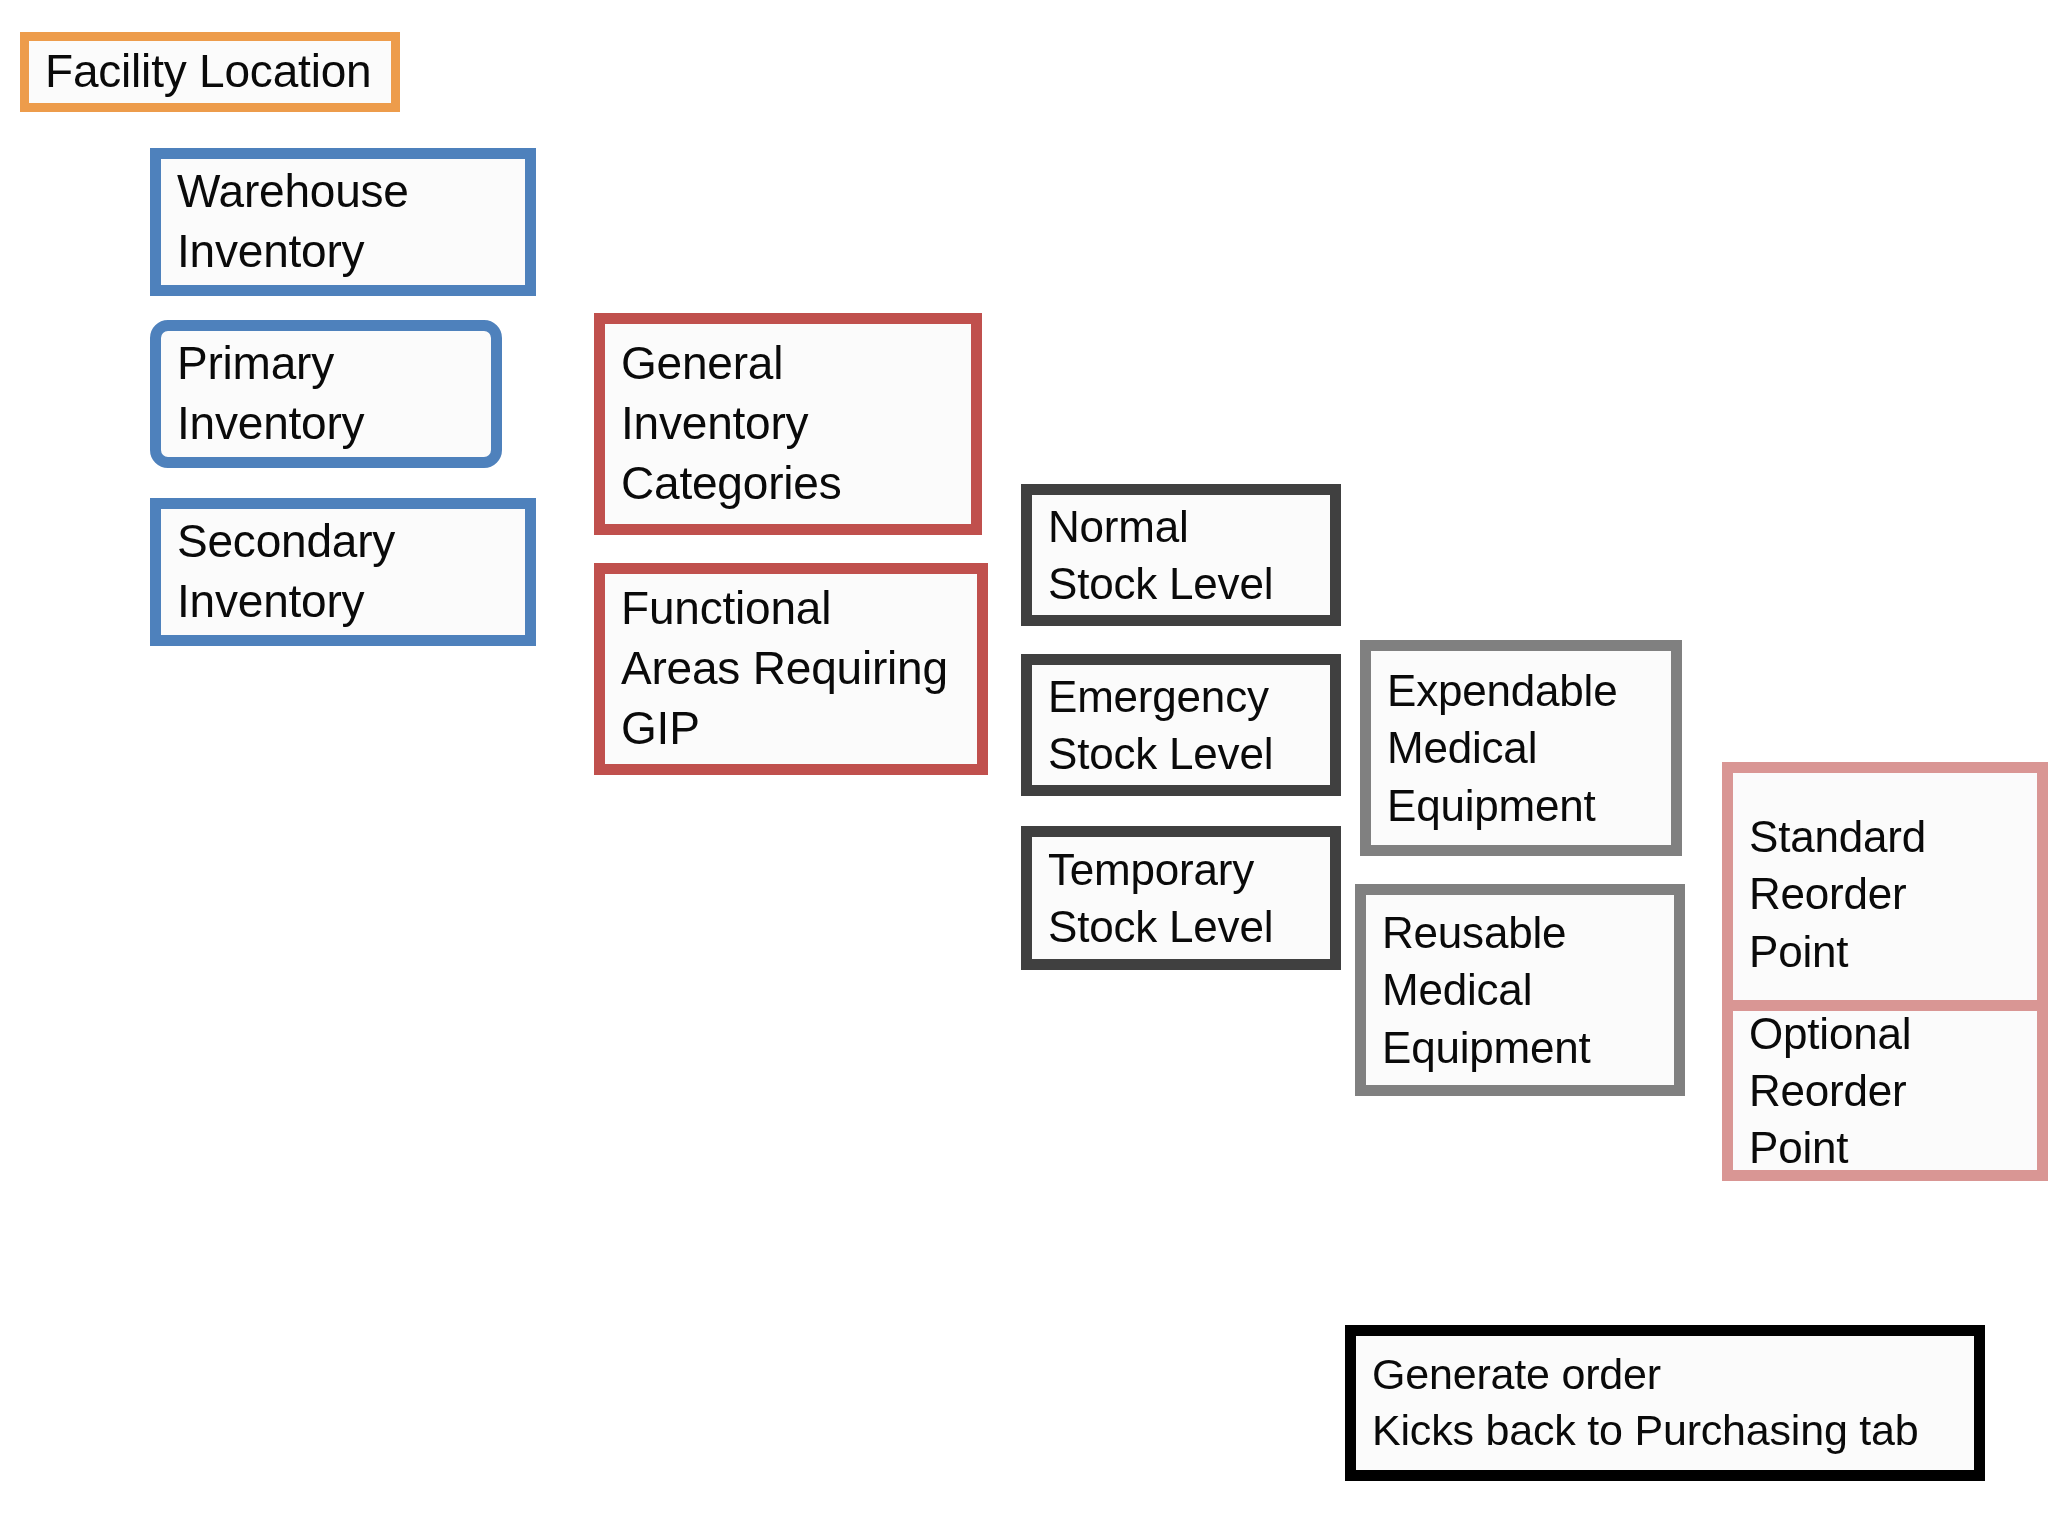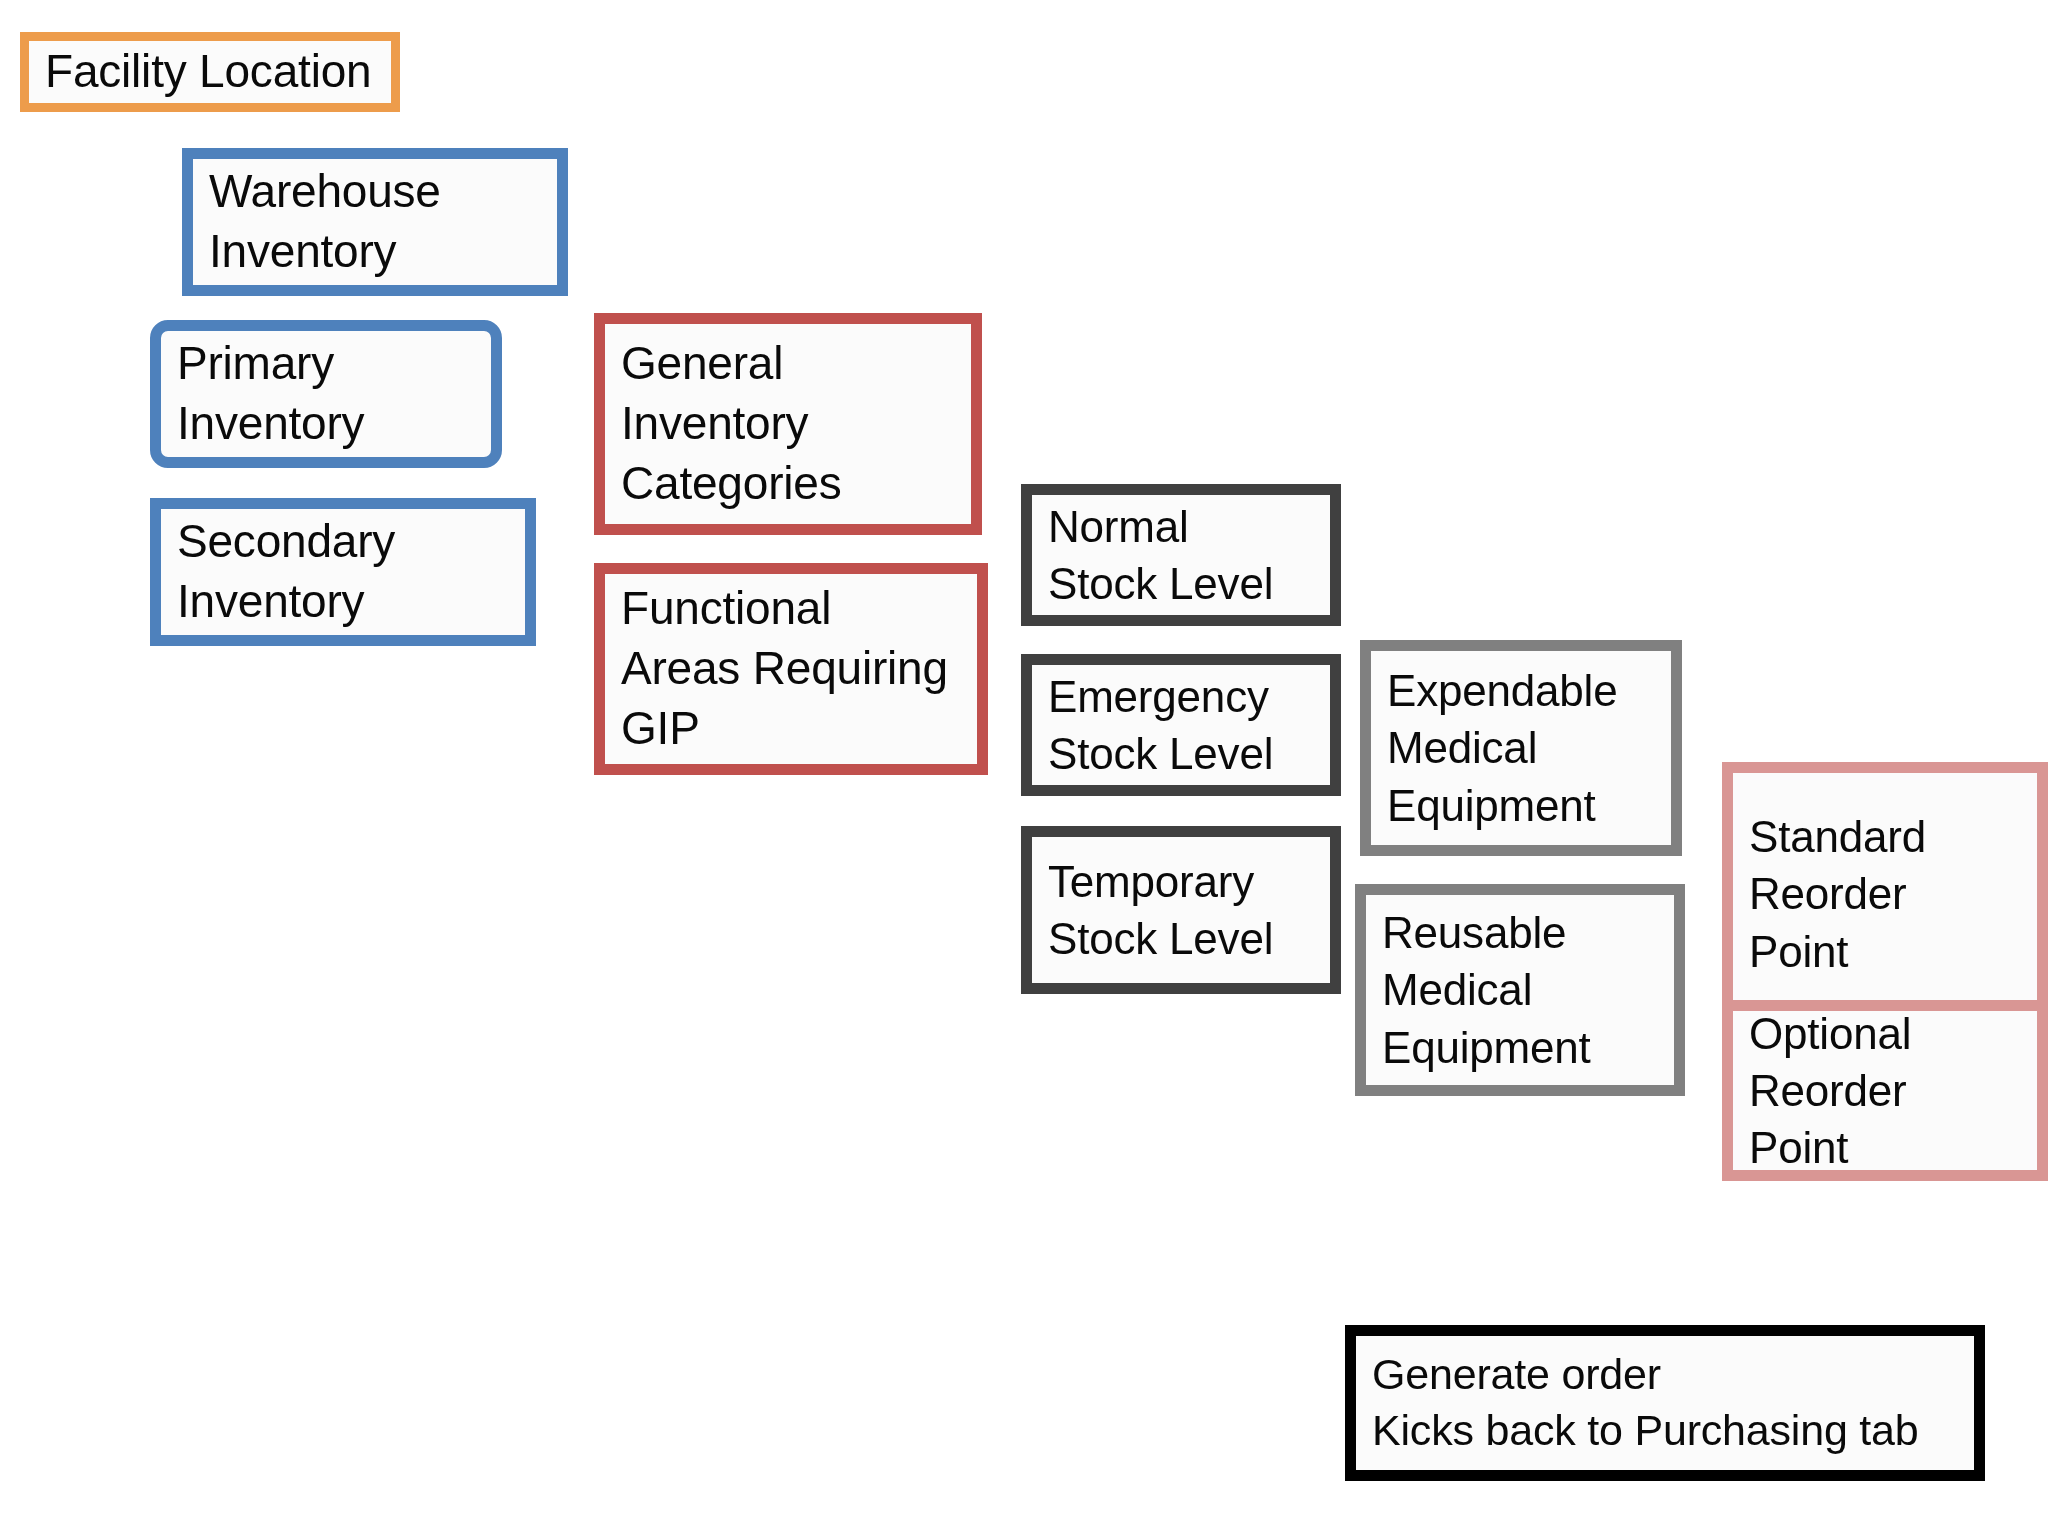--- a/index.html
+++ b/index.html
@@ -52,21 +52,21 @@
 </style>
 </head>
 <body>
 
 <div id="canvas">
 
   <div class="node c-orange" style="left:20px; top:32px; width:380px; height:80px;">
     <span class="label fs-46">Facility Location</span>
   </div>
 
-  <div class="node c-blue" style="left:150px; top:148px; width:386px; height:148px;margin-left:32px;">
+  <div class="node c-blue" style="left:150px; top:148px; width:386px; height:148px;">
     <span class="label fs-46">Warehouse
 Inventory</span>
   </div>
 
   <div class="node c-blue" style="left:150px; top:320px; width:352px; height:148px;border-radius:18px;">
     <span class="label fs-46">Primary
 Inventory</span>
   </div>
 
   <div class="node c-blue" style="left:150px; top:498px; width:386px; height:148px;">
@@ -89,21 +89,21 @@
   <div class="node c-green" style="left:1021px; top:484px; width:320px; height:142px;">
     <span class="label fs-44">Normal
 Stock Level</span>
   </div>
 
   <div class="node c-green" style="left:1021px; top:654px; width:320px; height:142px;">
     <span class="label fs-44">Emergency
 Stock Level</span>
   </div>
 
-  <div class="node c-green" style="left:1021px; top:826px; width:320px; height:168px;">
+  <div class="node c-green" style="left:1021px; top:826px; width:320px; height:144px;">
     <span class="label fs-44">Temporary
 Stock Level</span>
   </div>
 
   <div class="node c-gray" style="left:1360px; top:640px; width:322px; height:216px;">
     <span class="label fs-44">Expendable
 Medical
 Equipment</span>
   </div>
 

